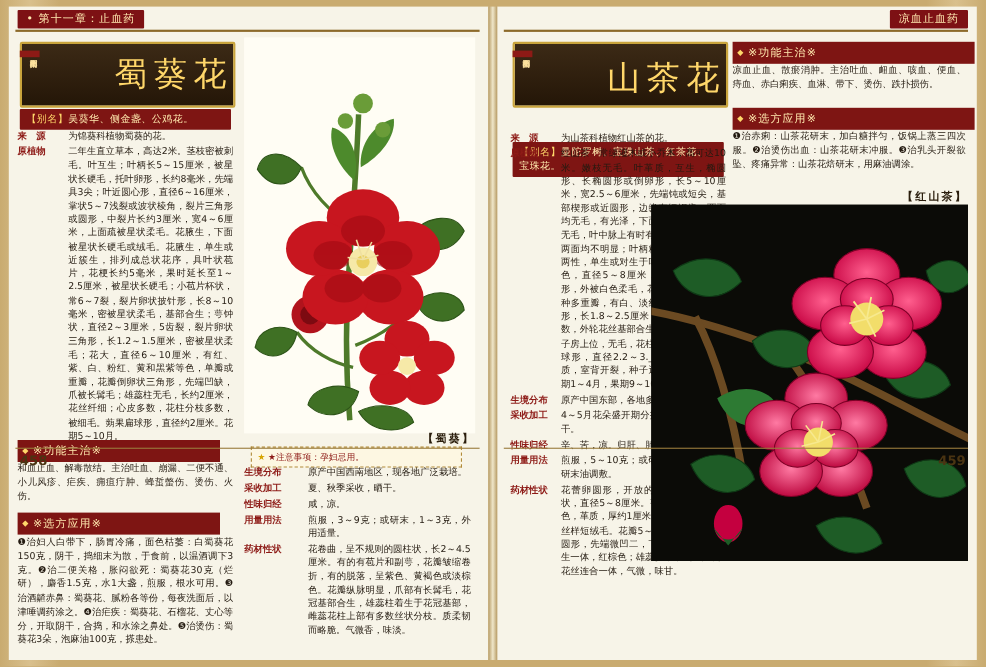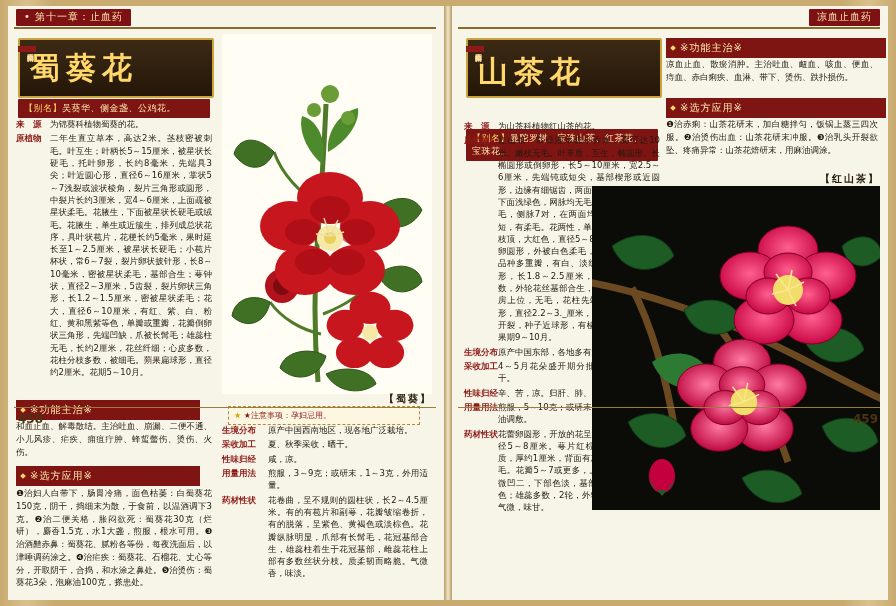--- a/index.html
+++ b/index.html
@@ -31,40 +31,40 @@
 
   .folio{position:absolute;bottom:8px;font-size:12px;color:#4a3412;font-weight:bold;}
   .folio.l{left:18px;}
   .folio.r{right:18px;}
   .footrule-l{position:absolute;left:14px;bottom:26px;width:422px;height:1px;background:#9a7c3c;}
   .footrule-r{position:absolute;left:458px;bottom:26px;width:422px;height:1px;background:#9a7c3c;}
 
   
   .titleplate{position:absolute;background:linear-gradient(180deg,#3c2a16,#241607);
               border:2px solid #c9a43c;border-radius:2px;}
-  .titleplate .tname{color:#ffd76a;font-size:30px;font-weight:bold;letter-spacing:6px;
-              text-align:left;line-height:1;font-family:"DejaVu Serif","Liberation Serif",serif;}
+  .titleplate .tname{color:#ffd76a;font-size:30px;font-weight:normal;letter-spacing:6px;
+              text-align:right;line-height:1;font-family:"DejaVu Serif","Liberation Serif",serif;}
   .sidetag{position:absolute;left:-2px;top:6px;width:14px;
            background:#8d1a16;color:#ffe39f;font-size:7px;line-height:8px;
            padding:3px 2px;text-align:center;writing-mode:vertical-rl;}
 
   
   .aliasbar{position:absolute;background:#7e1513;color:#ffe9ae;font-size:9px;
             padding:3px 6px;border-radius:1px;letter-spacing:.5px;}
   .aliasbar .mark{color:#ffd76a;}
 
   
   .ribbon{position:absolute;background:#7e1513;color:#ffe9ae;font-size:10px;
           padding:3px 10px 3px 14px;letter-spacing:1px;}
   .ribbon:before{content:"";position:absolute;left:5px;top:50%;width:4px;height:4px;
           margin-top:-2px;background:#ffd76a;transform:rotate(45deg);}
 
   
   .tbl{position:absolute;font-size:8.5px;line-height:1.45;color:#231a10;}
-  .row{display:flex;margin-bottom:2px;}
+  .row{display:flex;margin-bottom:2px;gap:12px;}
   .lbl{flex:0 0 34px;color:#8d1a16;font-weight:bold;white-space:nowrap;}
   .lbl.two{flex:0 0 46px;}
   .val{flex:1;text-align:justify;}
 
   .para{position:absolute;font-size:8.5px;line-height:1.5;color:#231a10;text-align:justify;}
 
   .notebox{position:absolute;border:1px dashed #b08a3a;background:#fdf7e2;
            font-size:8px;color:#8d1a16;padding:3px 5px;line-height:1.4;}
   .notebox .star{color:#d6a400;}
 

